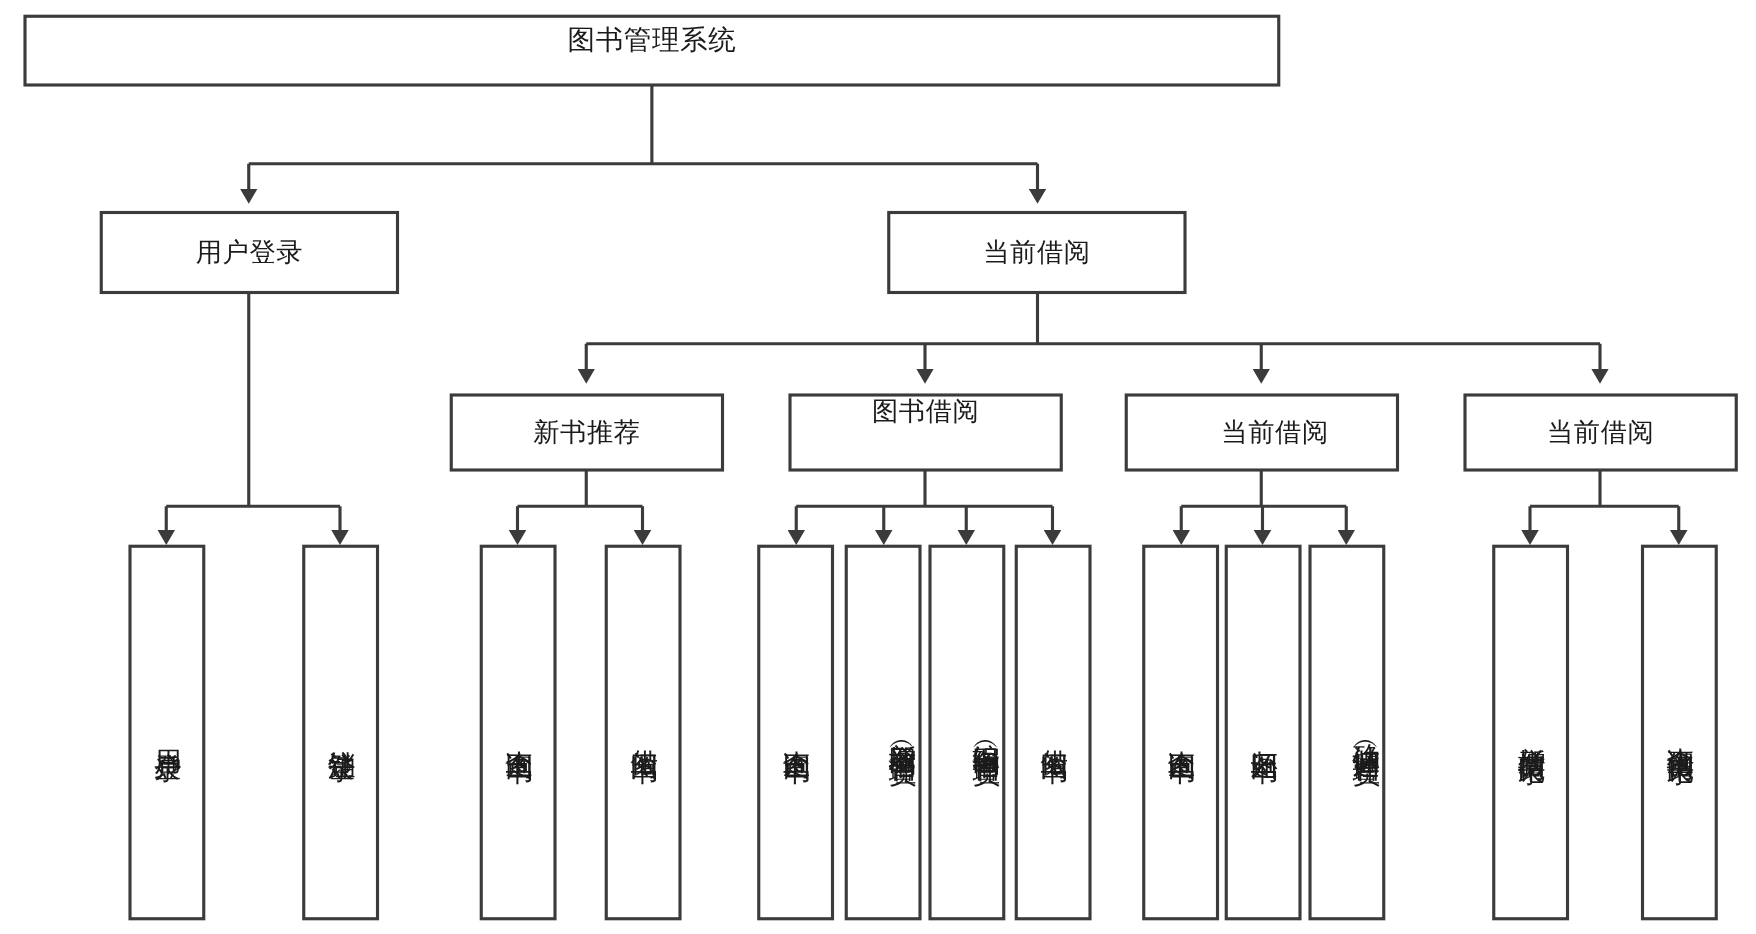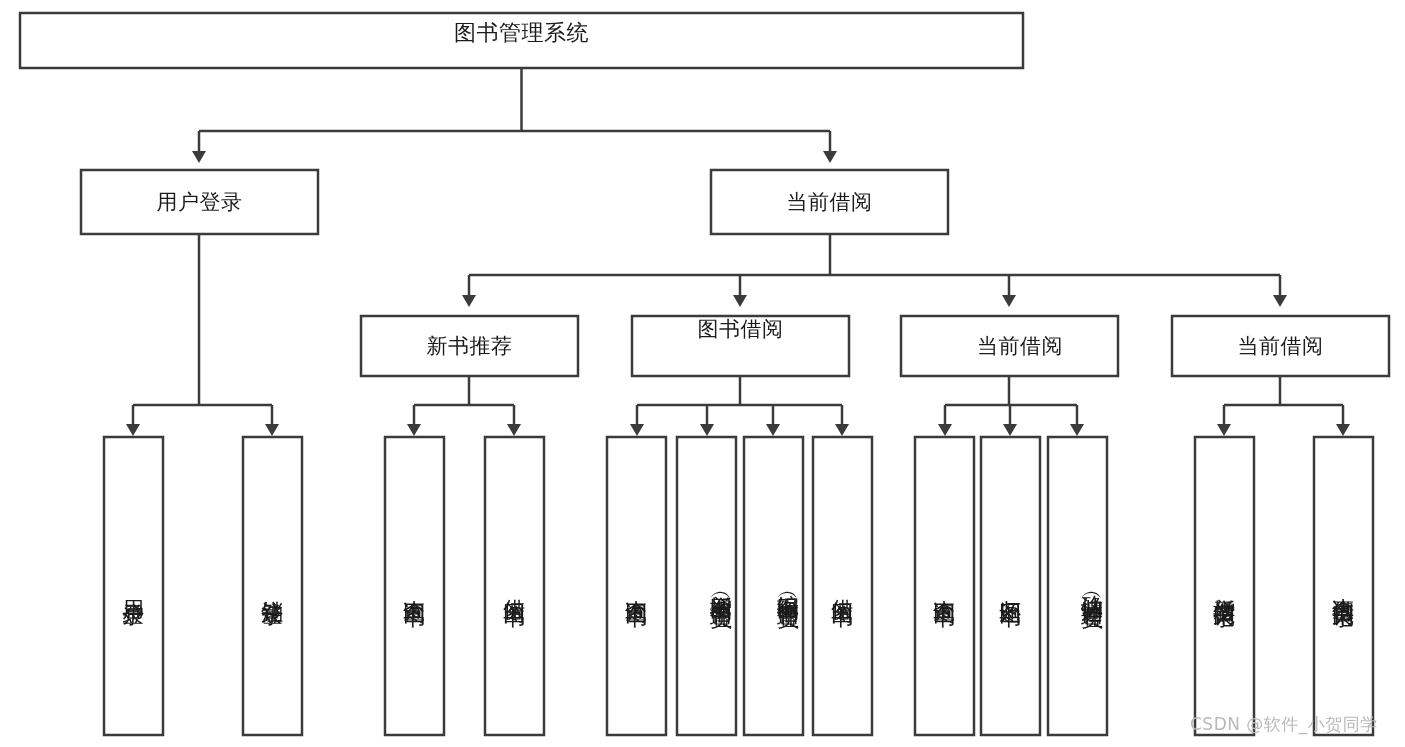--- a/index.html
+++ b/index.html
@@ -196,15 +196,14 @@
   <div class="node-label vertical" style="left:744px; top:437px; width:59px; height:298px; align-items:flex-start;">编辑图书（管理员）</div>
   <div class="node-label vertical" style="left:813px; top:437px; width:59px; height:298px;">借阅图书</div>
 
   <div class="node-label vertical" style="left:915px; top:437px; width:59px; height:298px;">查询图书</div>
   <div class="node-label vertical" style="left:981px; top:437px; width:59px; height:298px;">归还图书</div>
   <div class="node-label vertical" style="left:1048px; top:437px; width:59px; height:298px; align-items:flex-start;">确认归还（管理员）</div>
 
   <div class="node-label vertical" style="left:1195px; top:437px; width:59px; height:298px;">新增借阅记录</div>
   <div class="node-label vertical" style="left:1314px; top:437px; width:59px; height:298px;">查询借阅记录</div>
 
-  <div class="watermark" style="left:1190px; top:713px;">CSDN @软件_小贺同学</div>
 
 </div>
 
 </body></html>

